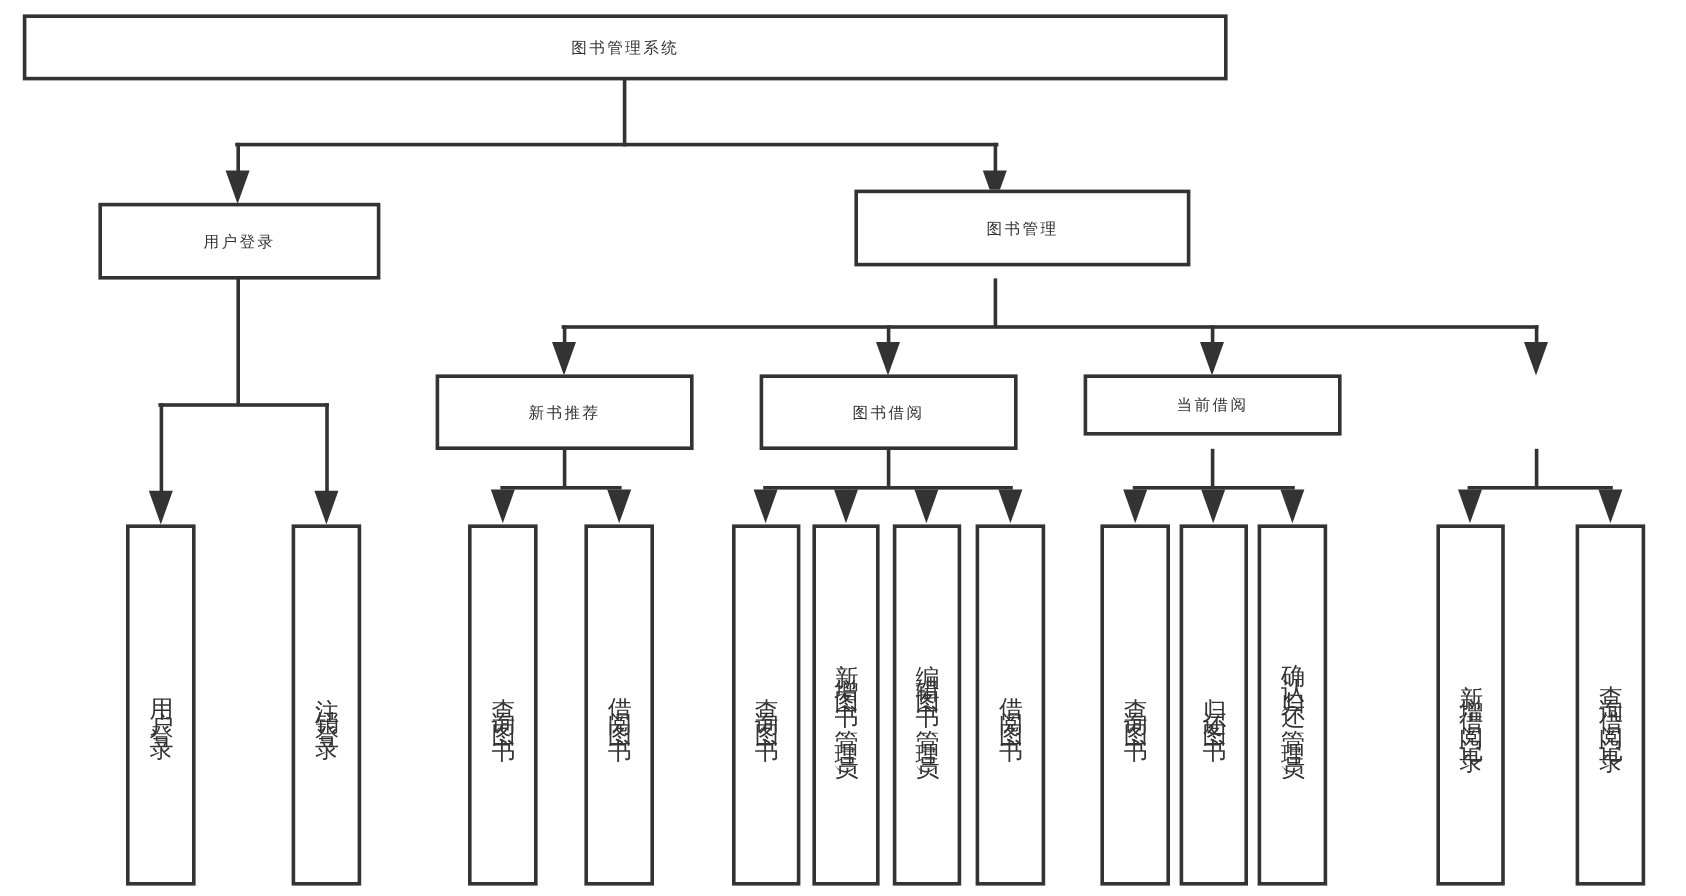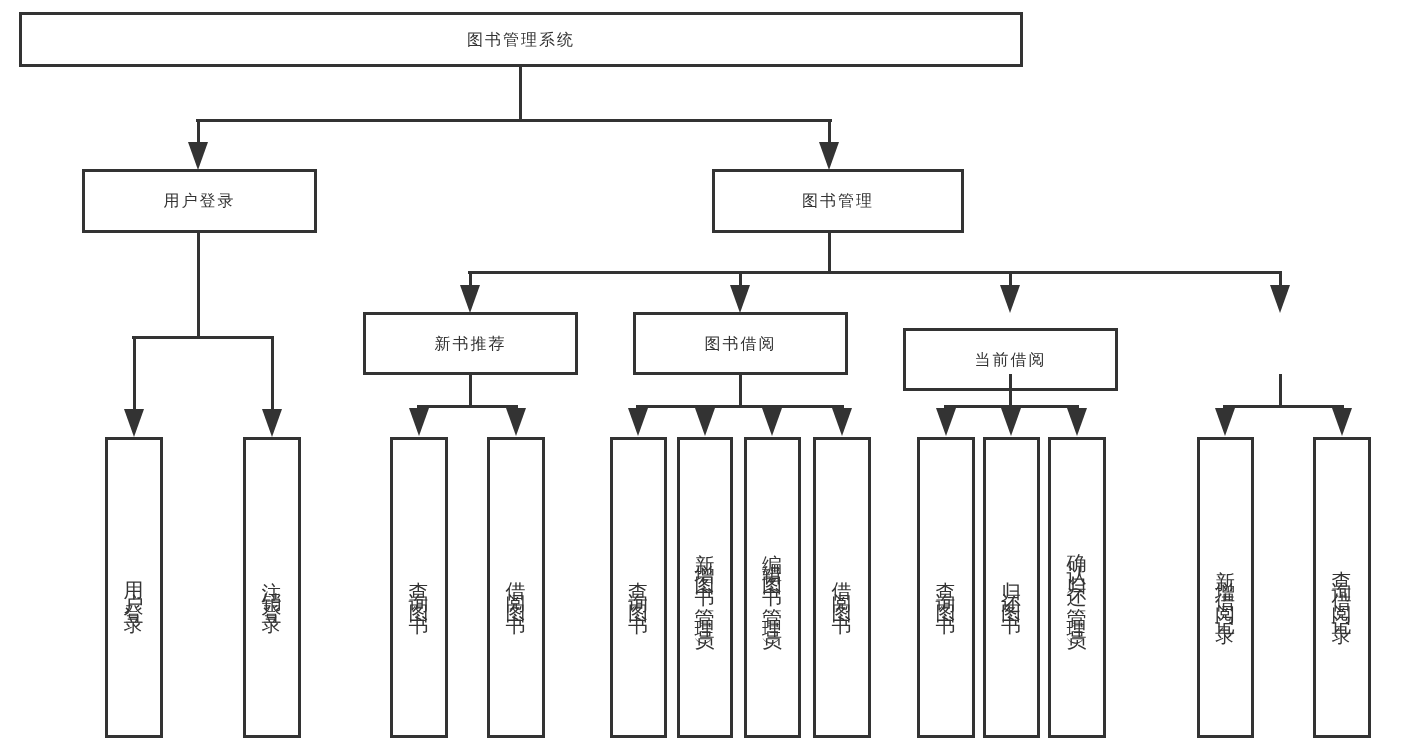--- a/index.html
+++ b/index.html
@@ -9,21 +9,21 @@
     --bg:#ffffff;
   }
   html,body{margin:0;padding:0;background:var(--bg);}
   #canvas{
     position:relative;width:1405px;height:747px;background:var(--bg);
     font-family:"Liberation Sans","DejaVu Sans",sans-serif;overflow:hidden;
   }
   .box{
     position:absolute;box-sizing:border-box;border:3px solid var(--line);
     background:#fff;display:flex;align-items:center;justify-content:center;
-    color:var(--text);font-size:16px;letter-spacing:2px;line-height:1;
+    color:var(--text);font-size:13px;letter-spacing:2px;line-height:1;
   }
   .vbox{
     writing-mode:vertical-rl;text-orientation:mixed;
     letter-spacing:11px;font-size:20px;
   }
   .vl{position:absolute;width:3px;background:var(--line);}
   .hl{position:absolute;height:3px;background:var(--line);}
   .arr{
     position:absolute;width:0;height:0;
     border-left:10px solid transparent;border-right:10px solid transparent;
@@ -46,21 +46,21 @@
   <div class="vl" style="left:519px;top:66px;height:56px"></div>
   <div class="hl" style="left:196px;top:119px;width:636px"></div>
   <div class="vl" style="left:197px;top:119px;height:26px"></div>
   <div class="arr" style="left:188px;top:142px"></div>
   <div class="vl" style="left:828px;top:119px;height:26px"></div>
   <div class="arr" style="left:819px;top:142px"></div>
 
   <div class="box" style="left:82px;top:169px;width:235px;height:64px">
     <span>用户登录</span>
   </div>
-  <div class="box" style="left:712px;top:169px;width:252px;height:64px">
+  <div class="box" style="left:712px;top:158px;width:280px;height:64px">
     <span>图书管理</span>
   </div>
 
   <div class="vl" style="left:197px;top:232px;height:106px"></div>
   <div class="hl" style="left:132px;top:336px;width:142px"></div>
   <div class="vl" style="left:133px;top:336px;height:76px"></div>
   <div class="arr" style="left:124px;top:409px"></div>
   <div class="vl" style="left:271px;top:336px;height:76px"></div>
   <div class="arr" style="left:262px;top:409px"></div>
 
@@ -81,21 +81,21 @@
   <div class="arr" style="left:1000px;top:285px"></div>
   <div class="vl" style="left:1279px;top:271px;height:16px"></div>
   <div class="arr" style="left:1270px;top:285px"></div>
 
   <div class="box" style="left:633px;top:312px;width:215px;height:63px">
     <span>图书借阅</span>
   </div>
   <div class="box" style="left:363px;top:312px;width:215px;height:63px">
     <span>新书推荐</span>
   </div>
-  <div class="box" style="left:903px;top:328px;width:215px;height:63px">
+  <div class="box" style="left:903px;top:312px;width:215px;height:51px">
     <span>当前借阅</span>
   </div>
 
   <div class="vl" style="left:469px;top:374px;height:33px"></div>
   <div class="hl" style="left:417px;top:405px;width:101px"></div>
   <div class="arr" style="left:409px;top:408px"></div>
   <div class="arr" style="left:506px;top:408px"></div>
 
   <div class="vl" style="left:739px;top:374px;height:33px"></div>
   <div class="hl" style="left:636px;top:405px;width:208px"></div>

